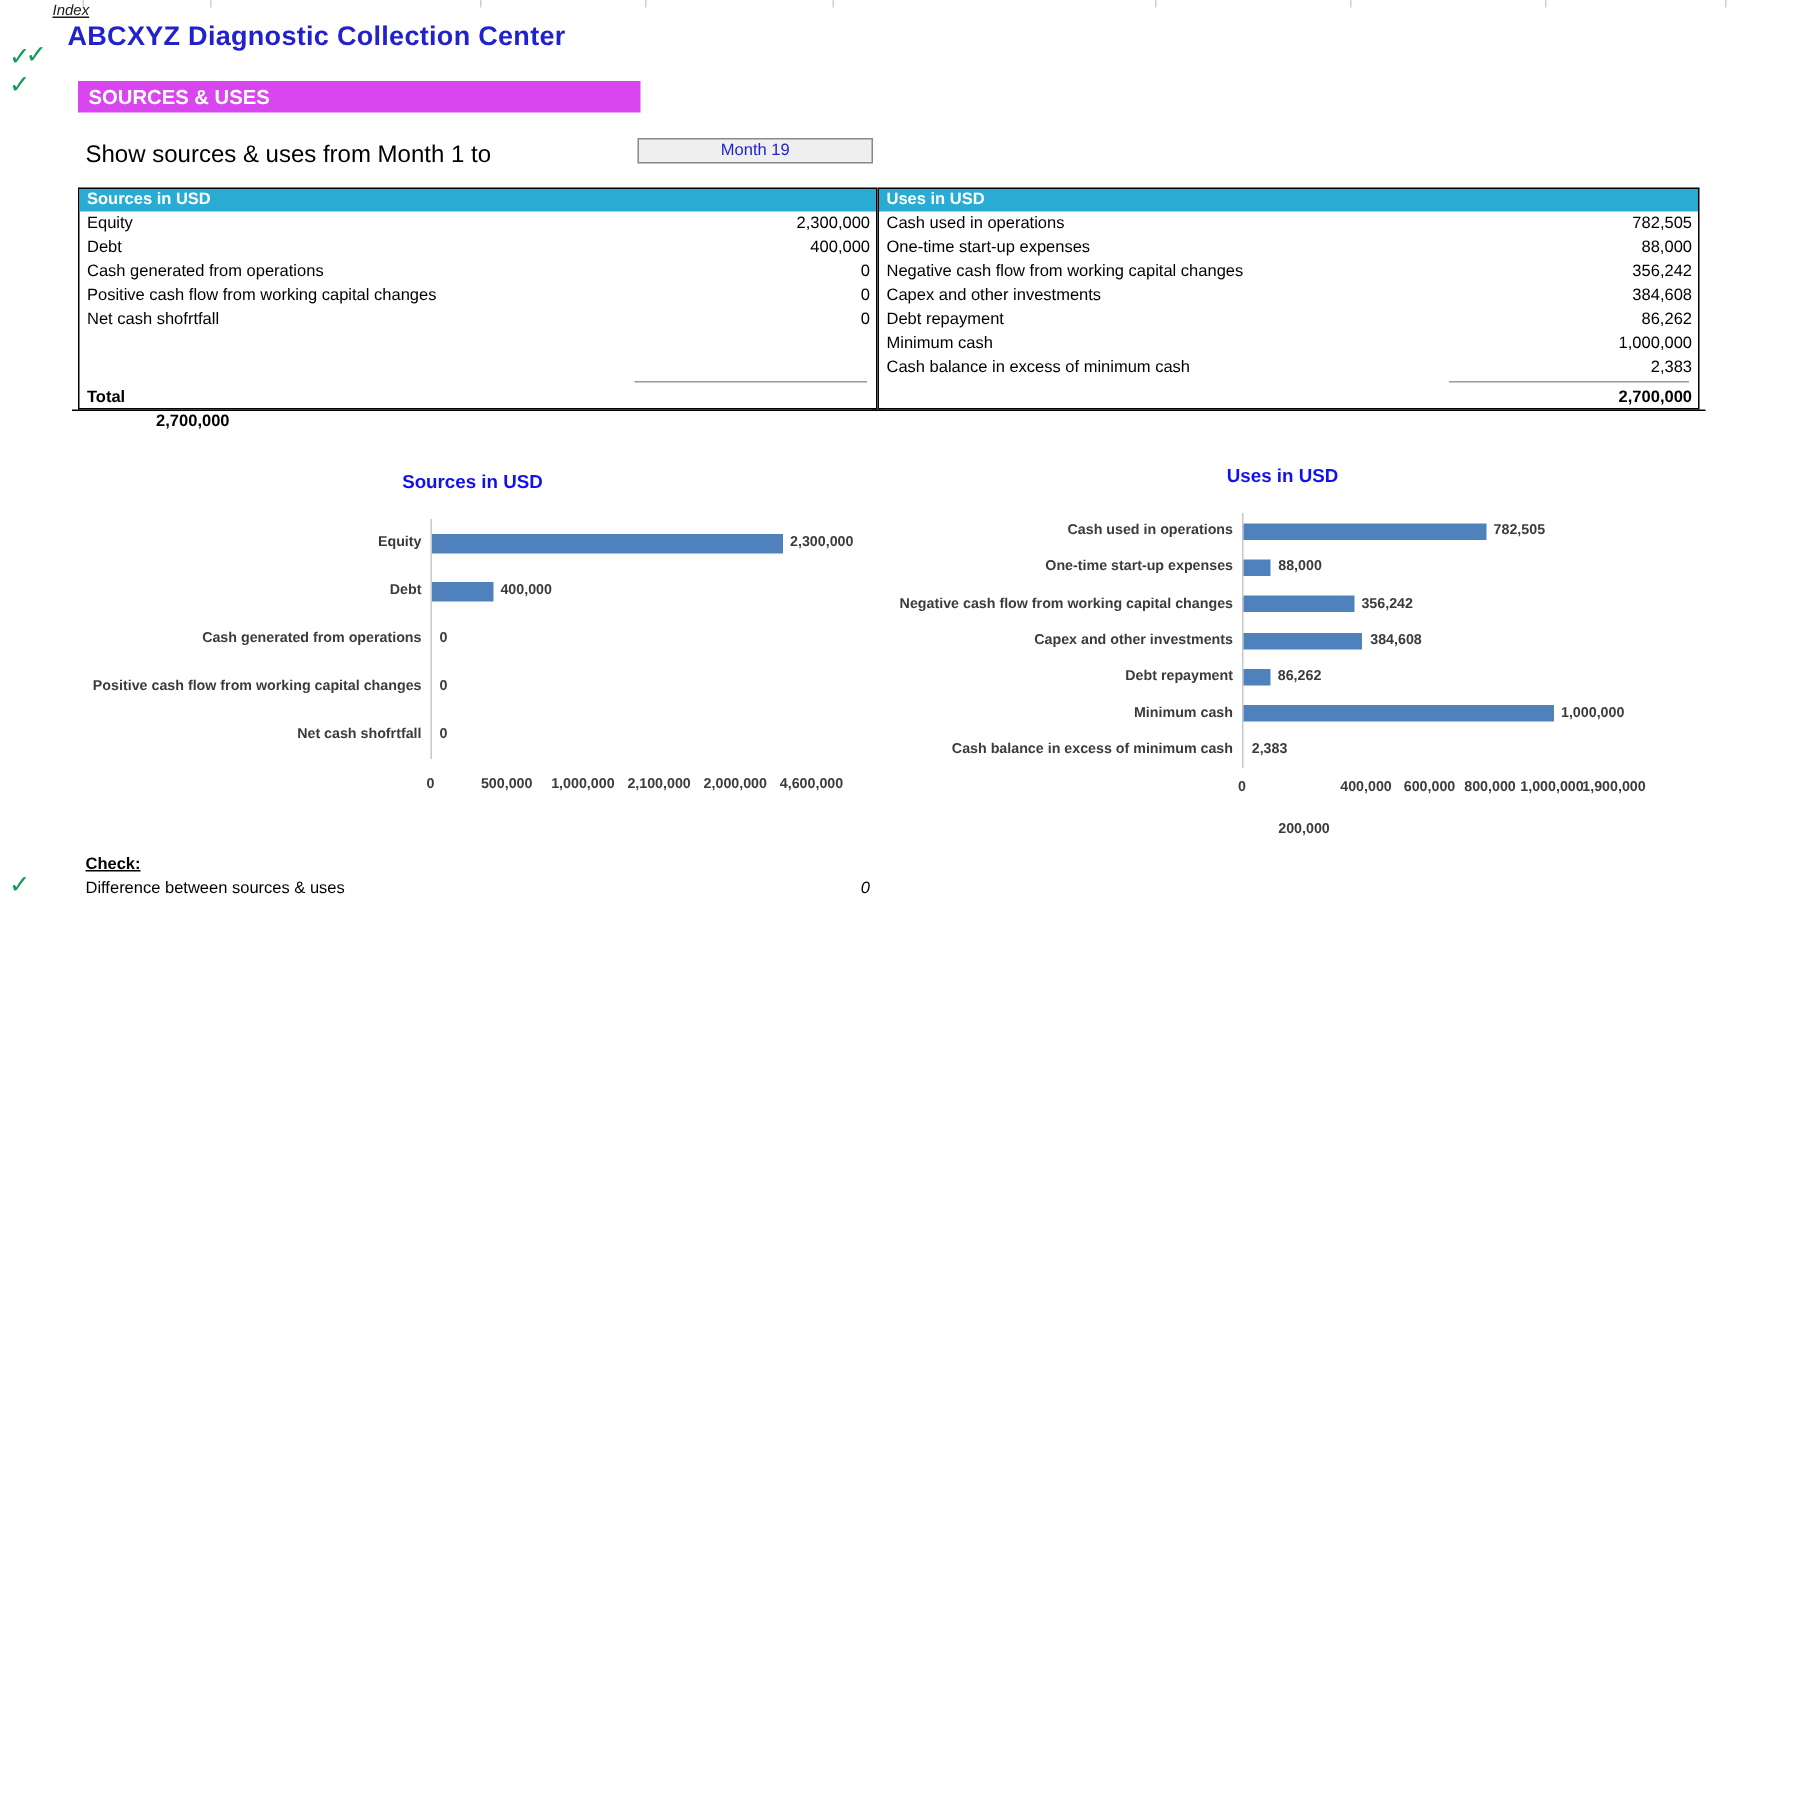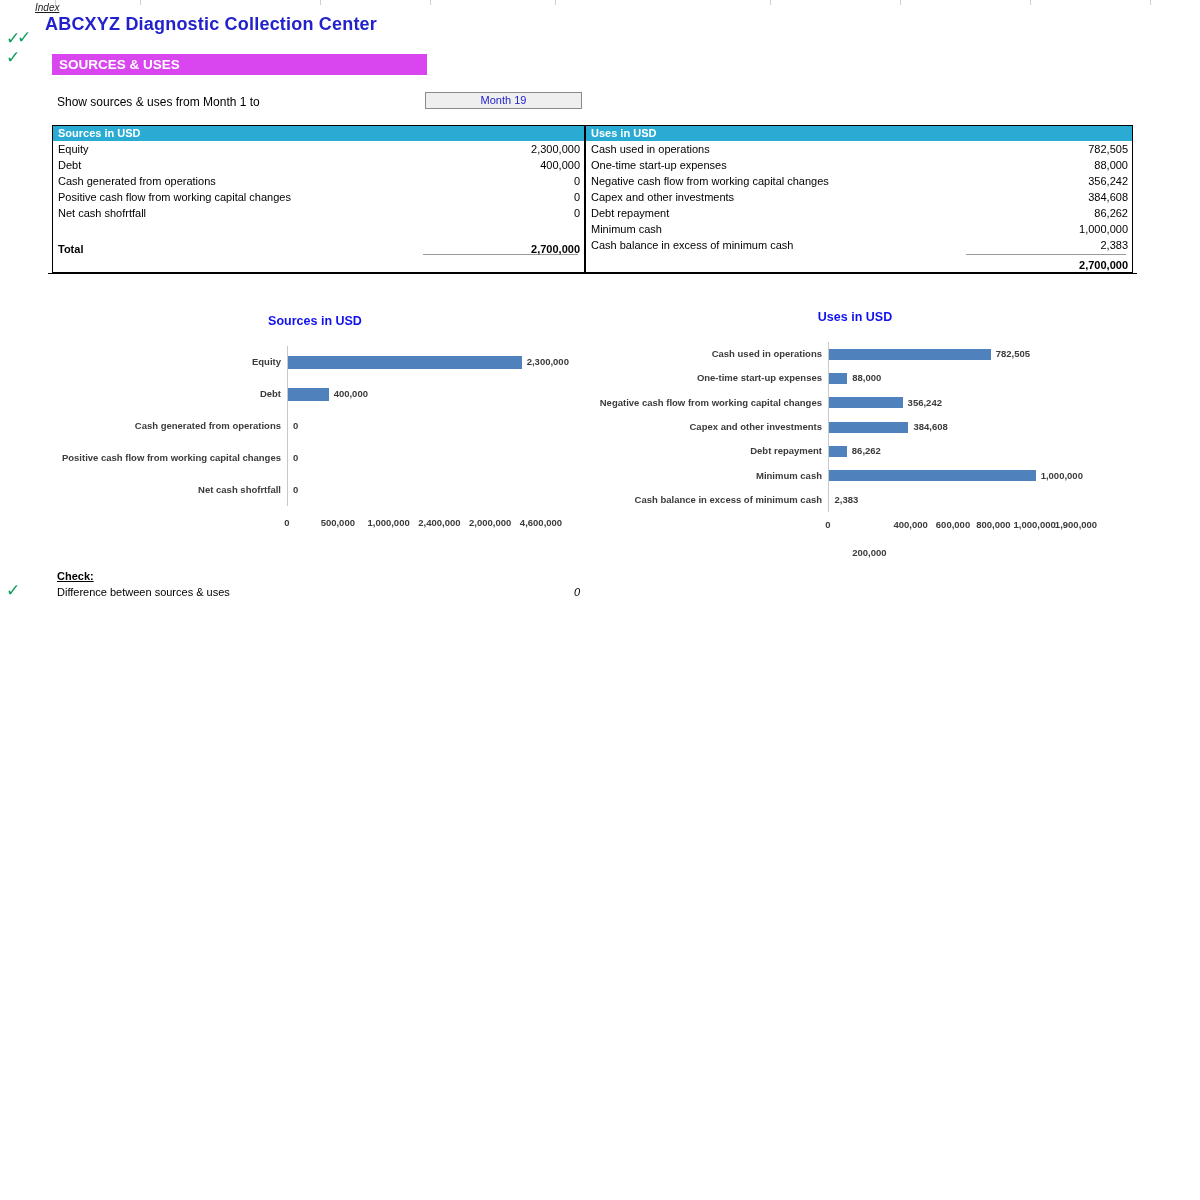--- a/index.html
+++ b/index.html
@@ -20,21 +20,21 @@
   .tick{position:absolute;color:#0f9d58;font-size:17px;line-height:17px;
         font-family:"DejaVu Sans",sans-serif;font-weight:400;}
 
   
   #apptitle{position:absolute;left:45px;top:14px;font-size:18px;font-weight:bold;
             color:#2222cc;letter-spacing:.2px;}
   #secbar{position:absolute;left:52px;top:54px;width:375px;height:21px;background:#d946ef;}
   #secbar span{color:#fff;font-size:13.5px;font-weight:bold;line-height:21px;padding-left:7px;display:block;}
 
   
-  #ctl-label{position:absolute;left:57px;top:95px;font-size:12px;}
+  #ctl-label{position:absolute;left:57px;top:95px;font-size:16px;}
   #monthbox{position:absolute;left:425px;top:92px;width:157px;height:17px;
             background:#efefef;border:1px solid #8a8a8a;box-sizing:border-box;
             text-align:center;line-height:15px;color:#2222cc;font-size:11px;cursor:pointer;}
 
   
   .tbl{position:absolute;border:1px solid #000;box-sizing:border-box;background:#fff;}
   #tbl-src{left:52px;top:125px;width:533px;height:148px;}
   #tbl-use{left:585px;top:125px;width:548px;height:148px;}
   .tbl .thead{height:15px;background:#29abd4;color:#fff;font-weight:bold;font-size:11px;
               line-height:15px;padding-left:5px;box-sizing:border-box;}
@@ -112,21 +112,21 @@
       </div>
       <div class="r">
         <div class="lbl">Positive cash flow from working capital changes</div>
         <div class="val" style="width: 95px;">0</div>
       </div>
       <div class="r">
         <div class="lbl">Net cash shofrtfall</div>
         <div class="val" style="width: 95px;">0</div>
       </div>
       <div class="totline" style="left: 370px; width: 155px; top: 113px;"></div>
-      <div class="trow" style="top: 100px;">
+      <div class="trow" style="top: 116px; flex-direction: column;">
         <div class="lbl">Total</div>
         <div class="val" style="width: 95px;">2,700,000</div>
       </div>
       <div style="position: absolute; left: -5px; right: -5px; top: 132px; height: 1px; background: rgb(0, 0, 0);"></div>
     </div>
 </div>
 
 <div class="tbl" id="tbl-use">
   <div class="thead">Uses in USD</div>
   <div class="rows" id="use-rows" style="height: 132px;">
@@ -178,21 +178,21 @@
     <div class="dlabel" style="left: 303.64px; top: 79px;">400,000</div>
     <div class="catlabel" style="right: 319px; top: 111px;">Cash generated from operations</div>
     <div class="dlabel" style="left: 263px; top: 111px;">0</div>
     <div class="catlabel" style="right: 319px; top: 143px;">Positive cash flow from working capital changes</div>
     <div class="dlabel" style="left: 263px; top: 143px;">0</div>
     <div class="catlabel" style="right: 319px; top: 175px;">Net cash shofrtfall</div>
     <div class="dlabel" style="left: 263px; top: 175px;">0</div>
     <div class="xtick" style="left: 223px; width: 68px; top: 208px;">0</div>
     <div class="xtick" style="left: 273.8px; width: 68px; top: 208px;">500,000</div>
     <div class="xtick" style="left: 324.6px; width: 68px; top: 208px;">1,000,000</div>
-    <div class="xtick" style="left: 375.4px; width: 68px; top: 208px;">2,400,000</div>
+    <div class="xtick" style="left: 375.4px; width: 68px; top: 208px;">2,100,000</div>
     <div class="xtick" style="left: 426.2px; width: 68px; top: 208px;">2,000,000</div>
     <div class="xtick" style="left: 477px; width: 68px; top: 208px;">4,600,000</div>
   </div>
 <div class="chart" id="chart-uses" style="left: 570px; top: 308px; width: 570px; height: 235px;">
     <div class="ctitle" style="top: 2px; color: rgb(17, 17, 238);">Uses in USD</div>
     <div class="axisline" style="left: 258px; top: 34px; height: 170px;"></div>
     <div class="catlabel" style="right: 318px; top: 41.1429px;">Cash used in operations</div>
     <div class="bar" style="left: 259px; top: 40.6429px; width: 161.718px; height: 11px; background: rgb(79, 129, 189);"></div>
     <div class="dlabel" style="left: 425.718px; top: 41.1429px;">782,505</div>
     <div class="catlabel" style="right: 318px; top: 65.4286px;">One-time start-up expenses</div>

